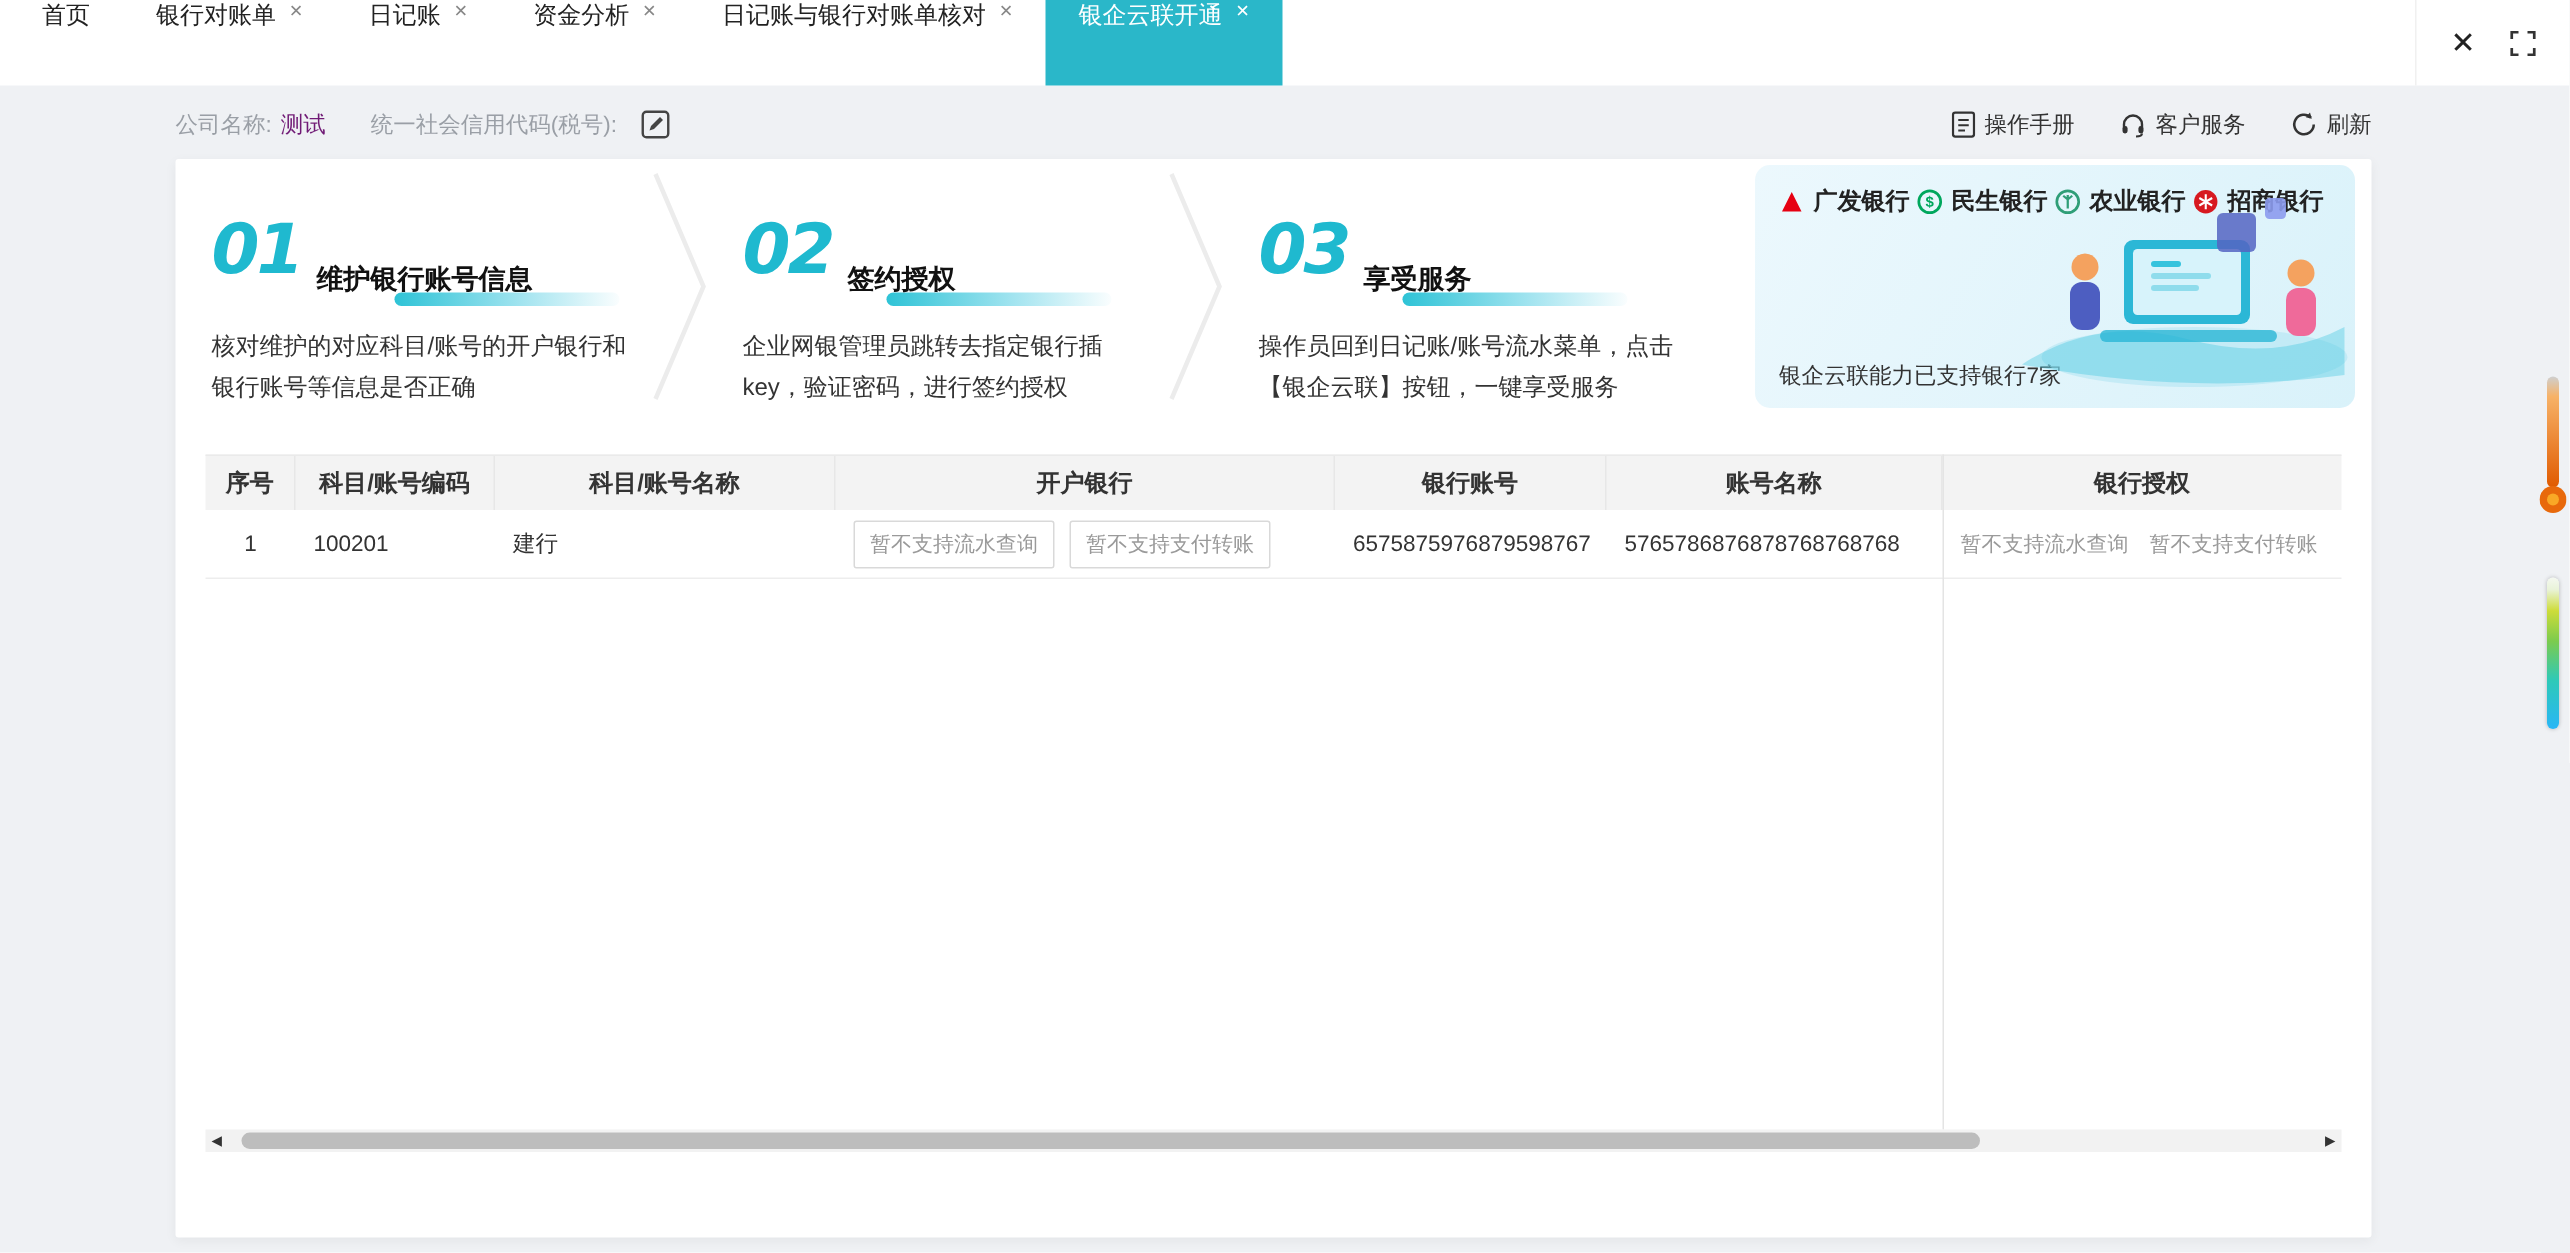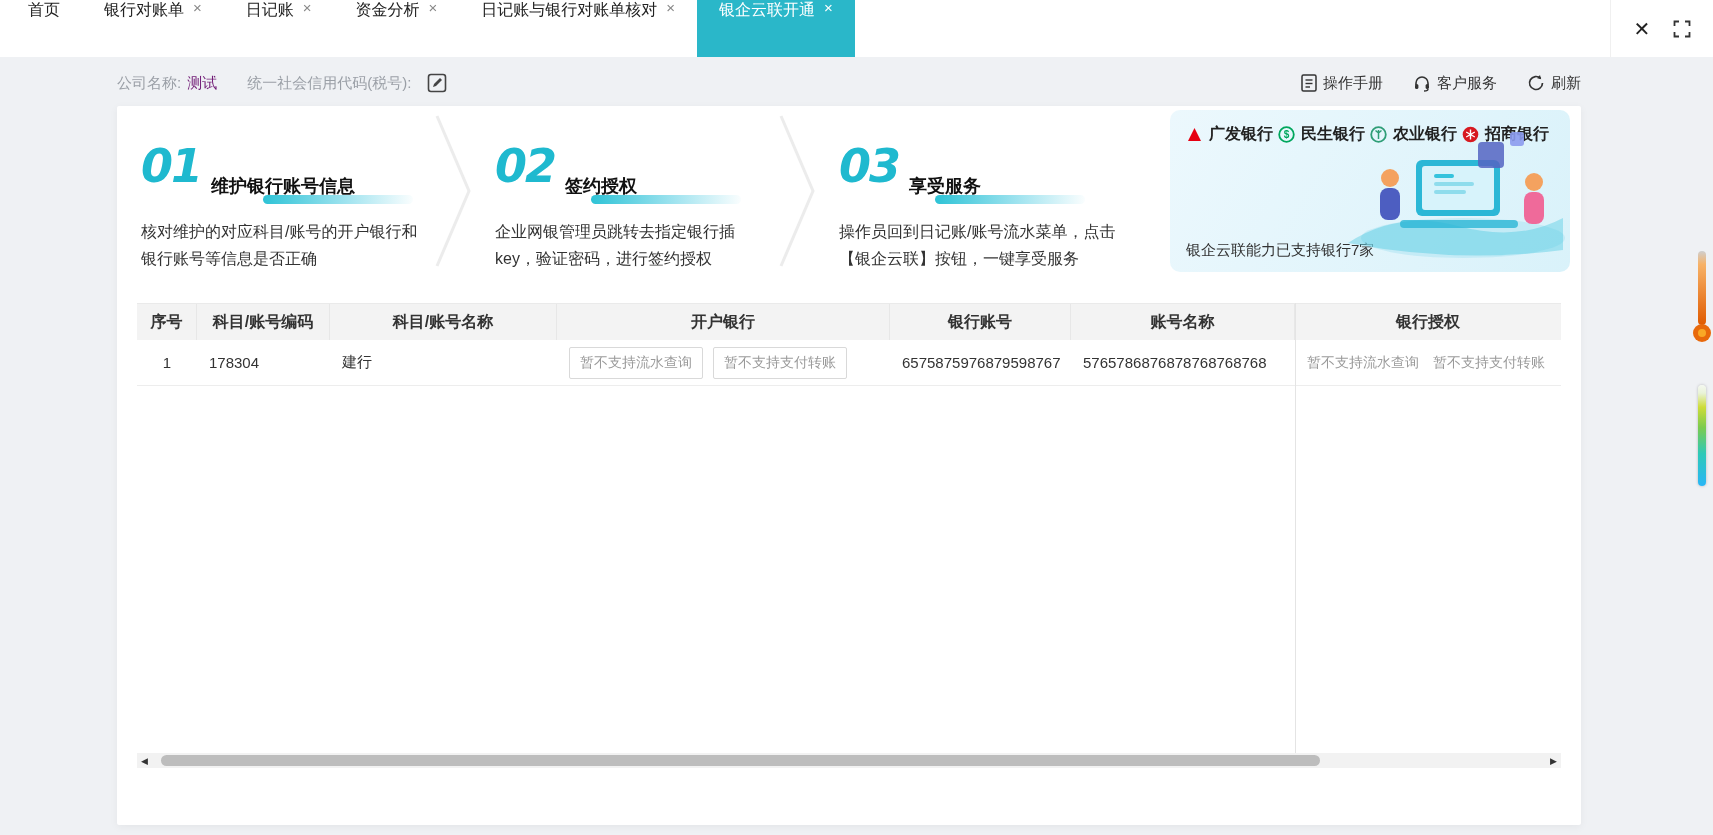--- a/index.html
+++ b/index.html
@@ -269,21 +269,21 @@
       <div class="th c2">科目/账号编码</div>
       <div class="th c3">科目/账号名称</div>
       <div class="th c4">开户银行</div>
       <div class="th c5">银行账号</div>
       <div class="th c6">账号名称</div>
       <div class="th c7">银行授权</div>
     </div>
     <div class="tbody">
       <div class="trow">
         <div class="td c1 center">1</div>
-        <div class="td c2">178304</div>
+        <div class="td c2">100201</div>
         <div class="td c3">建行</div>
         <div class="td c4">
           <button class="pill">暂不支持流水查询</button>
           <button class="pill">暂不支持支付转账</button>
         </div>
         <div class="td c5">6575875976879598767</div>
         <div class="td c6">5765786876878768768768</div>
         <div class="td c7">
           <span class="muted">暂不支持流水查询</span>
           <span class="muted">暂不支持支付转账</span>

